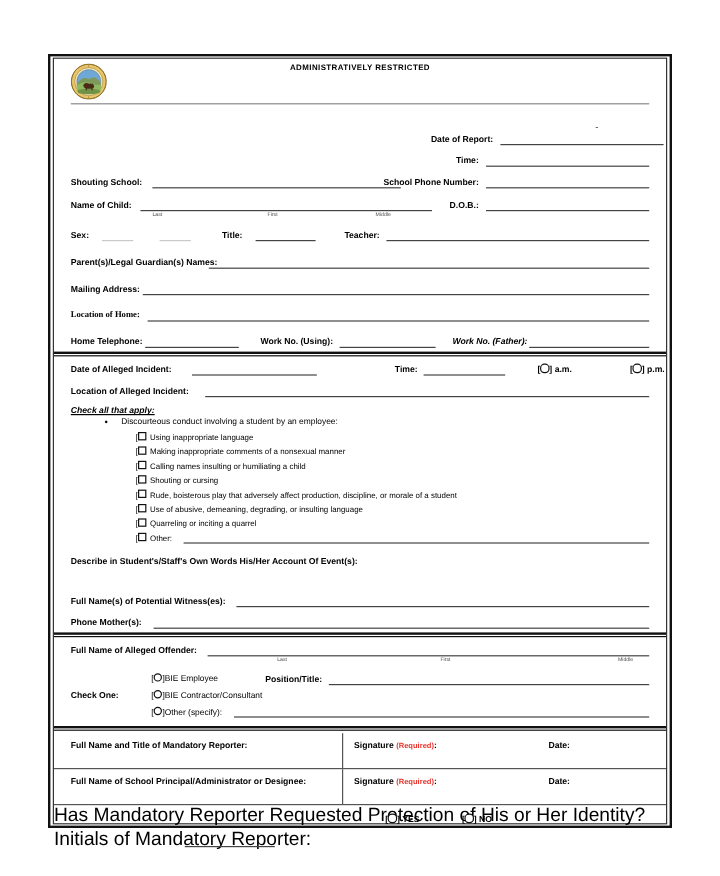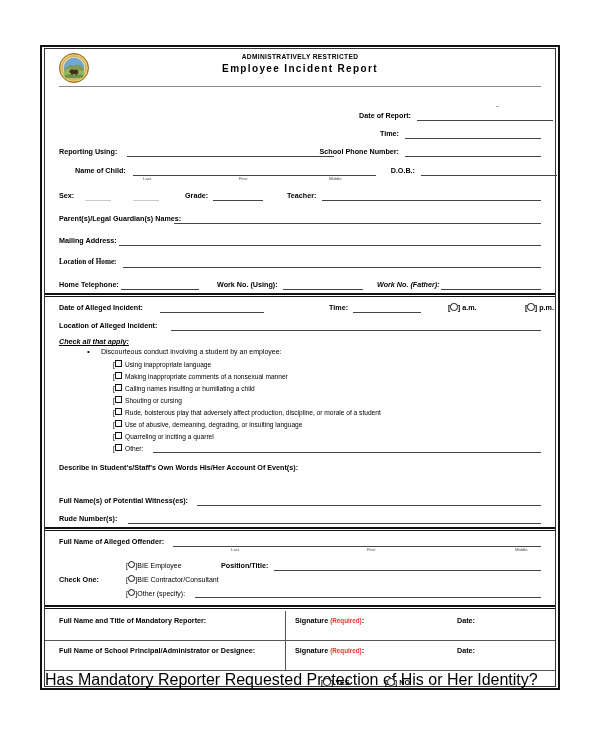--- a/index.html
+++ b/index.html
@@ -123,61 +123,60 @@
           <path d="M20 38 q1.5 -5 5 -5.5 q3 -0.4 5.5 1 q3.5 -0.8 6 0.6 q2.6 1.4 2.4 4.2 q-0.2 2.6 -2.4 3.4 l-0.4 3.2 h-1.6 l0.2 -3 h-8 l0.2 3 h-1.6 l-0.6 -3.2 q-2.6 -0.8 -3 -3 q-0.4 -2.2 -1.7 -0.7 z" fill="#4a2c16"></path>
           <circle cx="30" cy="30" r="29" fill="none" stroke="#8a6a20" stroke-width="1.4"></circle>
           <g fill="#7a5c1c">
             <rect x="29.6" y="2.4" width="0.8" height="3"></rect>
             <rect x="29.6" y="54.6" width="0.8" height="3"></rect>
           </g>
         </svg>
       </div>
       <div class="titles">
         <div class="t-admin">Administratively Restricted</div>
-        <div class="t-main">Employee Incident Report</div>
       </div>
       <div class="hr-head"></div>
     </div>
 
     <div class="dash" style="left:451px;top:52px;">-</div>
 
     <div>
 
       <div class="row" style="position:absolute;left:12px;top:58px;width:510px;">
         <span class="lbl" style="right:156px;">Date of Report:</span>
         <span class="ln" style="left:360px;width:136px;"></span>
       </div>
 
       <div class="row" style="position:absolute;left:0;top:76px;width:510px;">
         <span class="lbl" style="right:156px;">Time:</span>
         <span class="ln" style="left:360px;width:136px;"></span>
       </div>
 
       <div class="row" style="position:absolute;left:0;top:94px;width:510px;">
-        <span class="lbl" style="left:14px;">Reporting Using:</span>
+        <span class="lbl" style="left:14px;">Shouting School:</span>
         <span class="ln" style="left:82px;width:207px;"></span>
         <span class="lbl" style="right:156px;">School Phone Number:</span>
         <span class="ln" style="left:360px;width:136px;"></span>
       </div>
 
-      <div class="row" style="position:absolute;left:16px;top:113px;width:510px;height:24px;">
+      <div class="row" style="position:absolute;left:0;top:113px;width:510px;height:24px;">
         <span class="lbl" style="left:14px;">Name of Child:</span>
         <span class="ln" style="left:72px;width:243px;"></span>
         <span class="sub" style="left:82px;">Last</span>
         <span class="sub" style="left:178px;">First</span>
         <span class="sub" style="left:268px;">Middle</span>
         <span class="lbl" style="right:156px;">D.O.B.:</span>
         <span class="ln" style="left:360px;width:136px;"></span>
       </div>
 
       <div class="row" style="position:absolute;left:0;top:138px;width:510px;">
         <span class="lbl" style="left:14px;">Sex:</span>
         <span class="ln faint" style="left:40px;width:26px;"></span>
         <span class="ln faint" style="left:88px;width:26px;"></span>
-        <span class="lbl" style="left:140px;">Grade:</span>
+        <span class="lbl" style="left:140px;">Title:</span>
         <span class="ln" style="left:168px;width:50px;"></span>
         <span class="lbl" style="left:242px;">Teacher:</span>
         <span class="ln" style="left:277px;width:219px;"></span>
       </div>
 
       <div class="row" style="position:absolute;left:0;top:161px;width:510px;">
         <span class="lbl" style="left:14px;">Parent(s)/Legal Guardian(s) Names:</span>
         <span class="ln" style="left:129px;width:367px;"></span>
       </div>
 
@@ -238,21 +237,21 @@
 
       <div class="lbl" style="left:14px;top:414px;">Describe in Student's/Staff's Own Words His/Her Account Of Event(s):</div>
       <div style="position:absolute;left:14px;top:424px;width:482px;height:22px;"></div>
 
       <div class="row" style="position:absolute;left:0;top:443px;width:510px;">
         <span class="lbl" style="left:14px;">Full Name(s) of Potential Witness(es):</span>
         <span class="ln" style="left:152px;width:344px;"></span>
       </div>
 
       <div class="row" style="position:absolute;left:0;top:461px;width:510px;">
-        <span class="lbl" style="left:14px;">Rude Number(s):</span>
+        <span class="lbl" style="left:14px;">Phone Mother(s):</span>
         <span class="ln" style="left:83px;width:413px;"></span>
       </div>
     </div>
 
     <div class="divider" style="top:478px;"></div>
 
     <div>
 
       <div class="row" style="position:absolute;left:0;top:484px;width:510px;height:24px;">
         <span class="lbl" style="left:14px;">Full Name of Alleged Offender:</span>
@@ -297,16 +296,20 @@
         <span style="position:absolute;left:412px;top:18px;width:80px;height:8px;"></span>
         <span style="position:absolute;left:14px;top:18px;width:200px;height:8px;"></span>
       </div>
 
       <div style="position:relative;height:20px;">
         <span class="cell-lbl" style="left:14px;top:7px;">Has Mandatory Reporter Requested Protection of His or Her Identity?</span>
         <span class="rwrap" style="position:absolute;left:276px;top:7px;">[<span class="radio"></span>]&nbsp;<span>YES</span></span>
         <span class="rwrap" style="position:absolute;left:340px;top:7px;">[<span class="radio"></span>]&nbsp;<span>NO</span></span>
       </div>
 
+      <div style="position:relative;height:20px;">
+        <span class="cell-lbl" style="left:14px;top:5px;">Initials of Mandatory Reporter:</span>
+        <span class="ln" style="position:absolute;left:109px;top:14px;width:75px;"></span>
+      </div>
     </div>
 
   </div>
 </div>
 
 </body></html>

